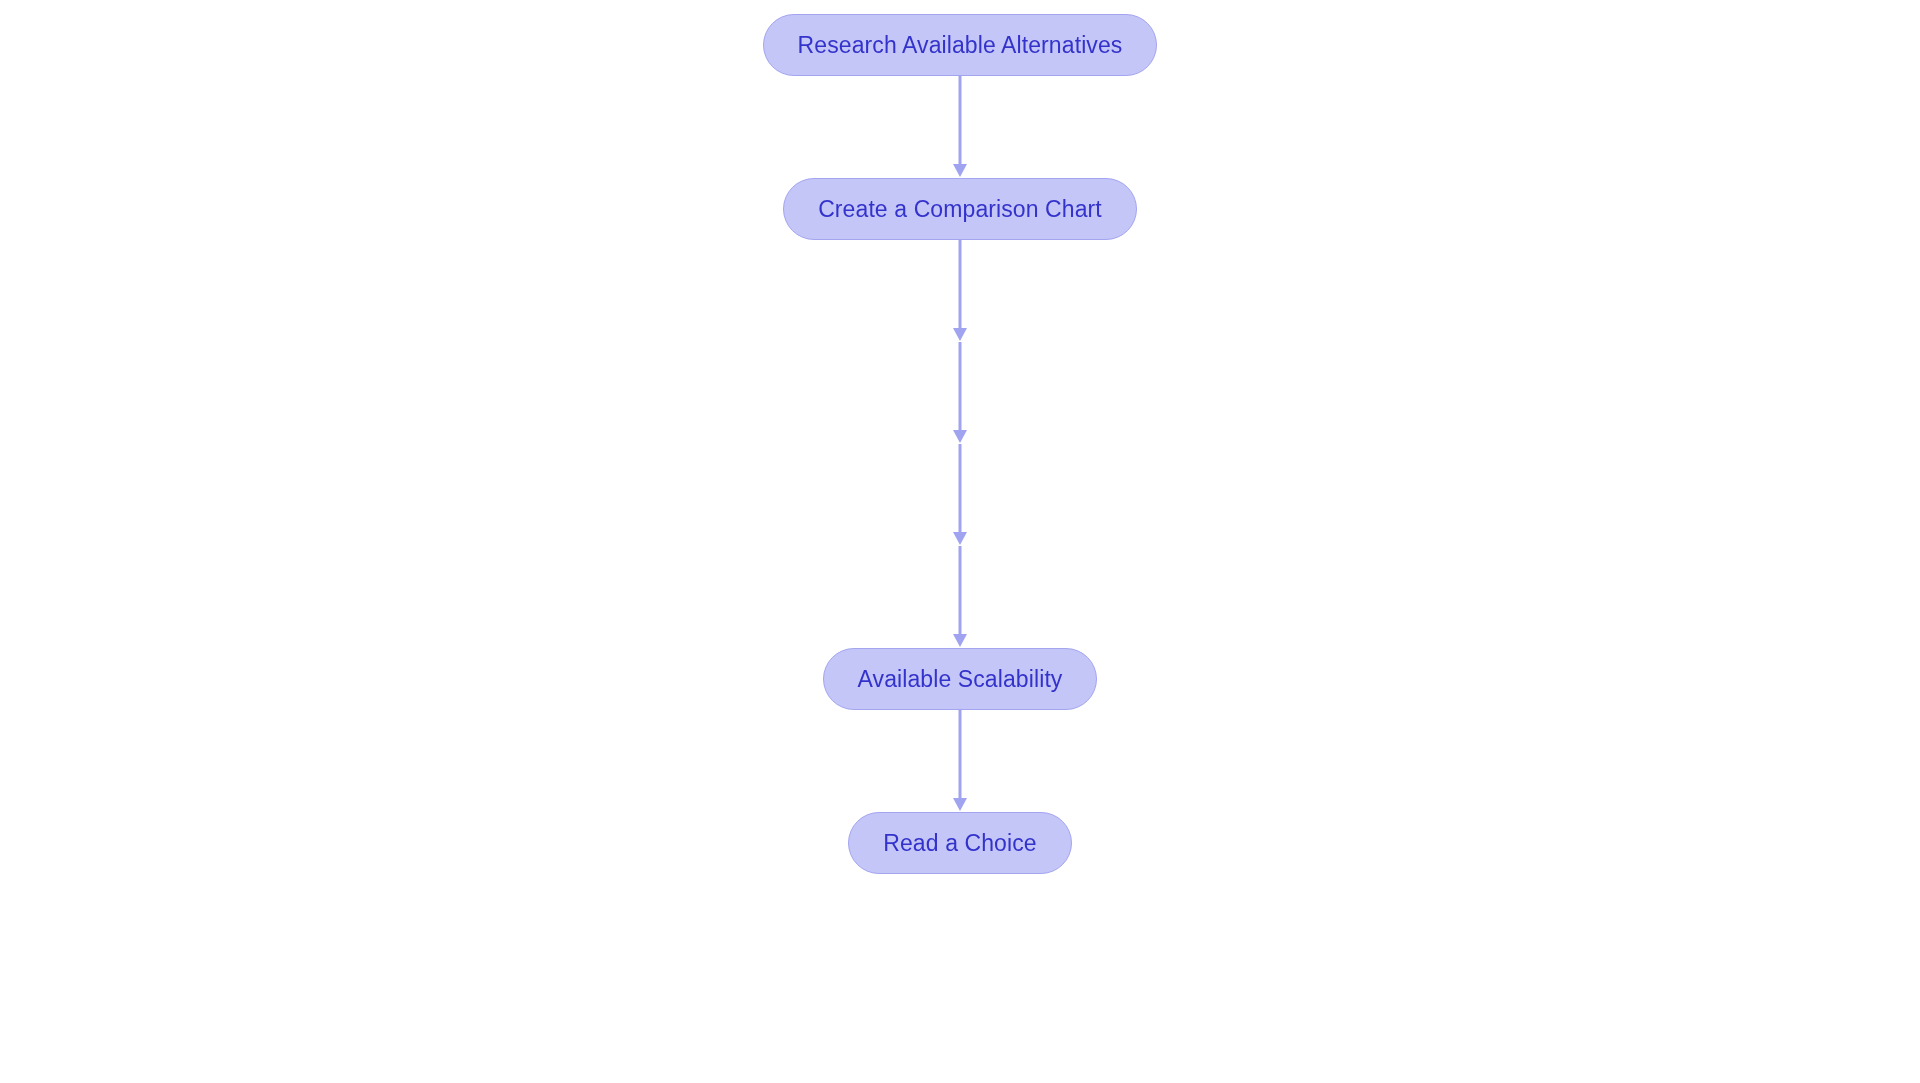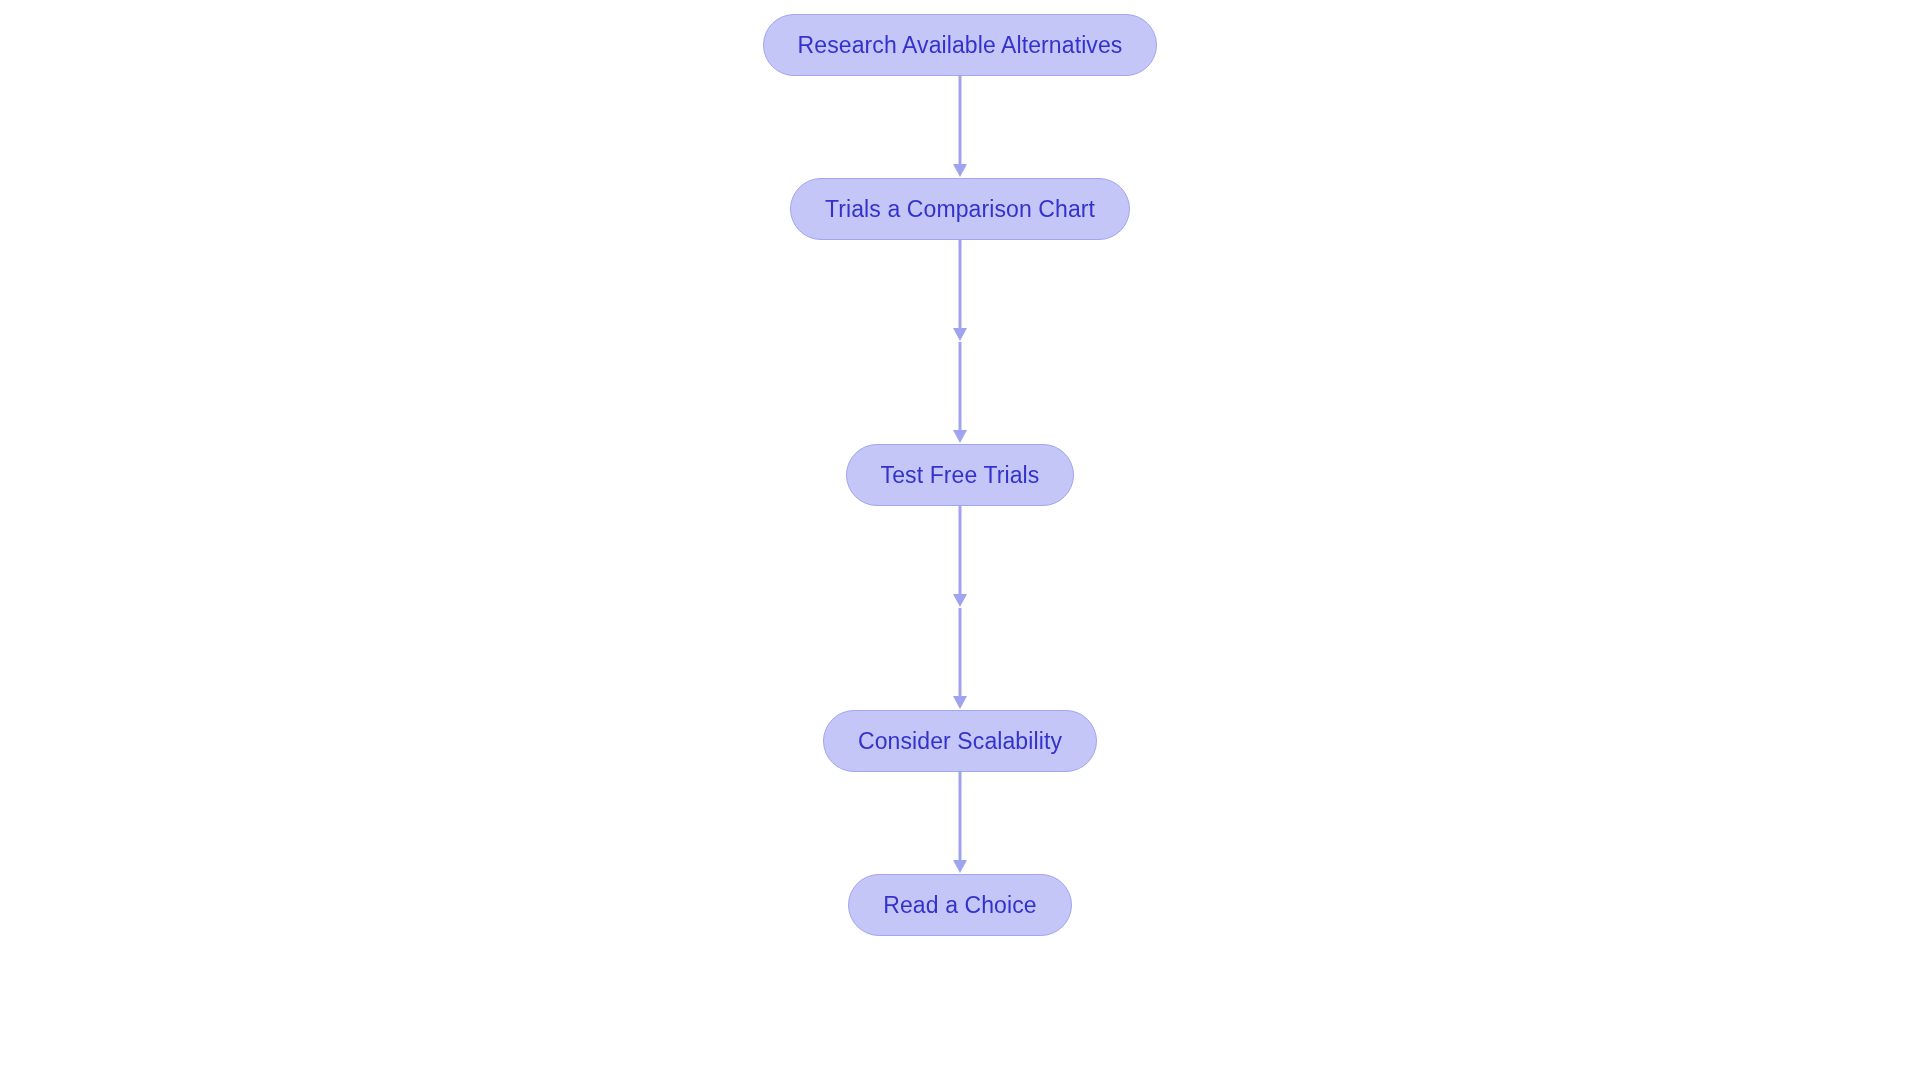--- a/index.html
+++ b/index.html
@@ -92,51 +92,48 @@
     <div class="flow-node">
       <span class="flow-node-label">Research Available Alternatives</span>
     </div>
 
     <div class="flow-connector">
       <span class="connector-line"></span>
       <span class="connector-arrowhead"></span>
     </div>
 
     <div class="flow-node">
-      <span class="flow-node-label">Trials a Comparison Chart</span>
+      <span class="flow-node-label">Create a Comparison Chart</span>
     </div>
 
     <div class="flow-connector">
       <span class="connector-line"></span>
       <span class="connector-arrowhead"></span>
     </div>
 
 
     <div class="flow-connector">
       <span class="connector-line"></span>
       <span class="connector-arrowhead"></span>
     </div>
 
-    <div class="flow-node">
-      <span class="flow-node-label">Test Free Trials</span>
-    </div>
 
     <div class="flow-connector">
       <span class="connector-line"></span>
       <span class="connector-arrowhead"></span>
     </div>
 
 
     <div class="flow-connector">
       <span class="connector-line"></span>
       <span class="connector-arrowhead"></span>
     </div>
 
     <div class="flow-node">
-      <span class="flow-node-label">Consider Scalability</span>
+      <span class="flow-node-label">Available Scalability</span>
     </div>
 
     <div class="flow-connector">
       <span class="connector-line"></span>
       <span class="connector-arrowhead"></span>
     </div>
 
     <div class="flow-node">
       <span class="flow-node-label">Read a Choice</span>
     </div>

